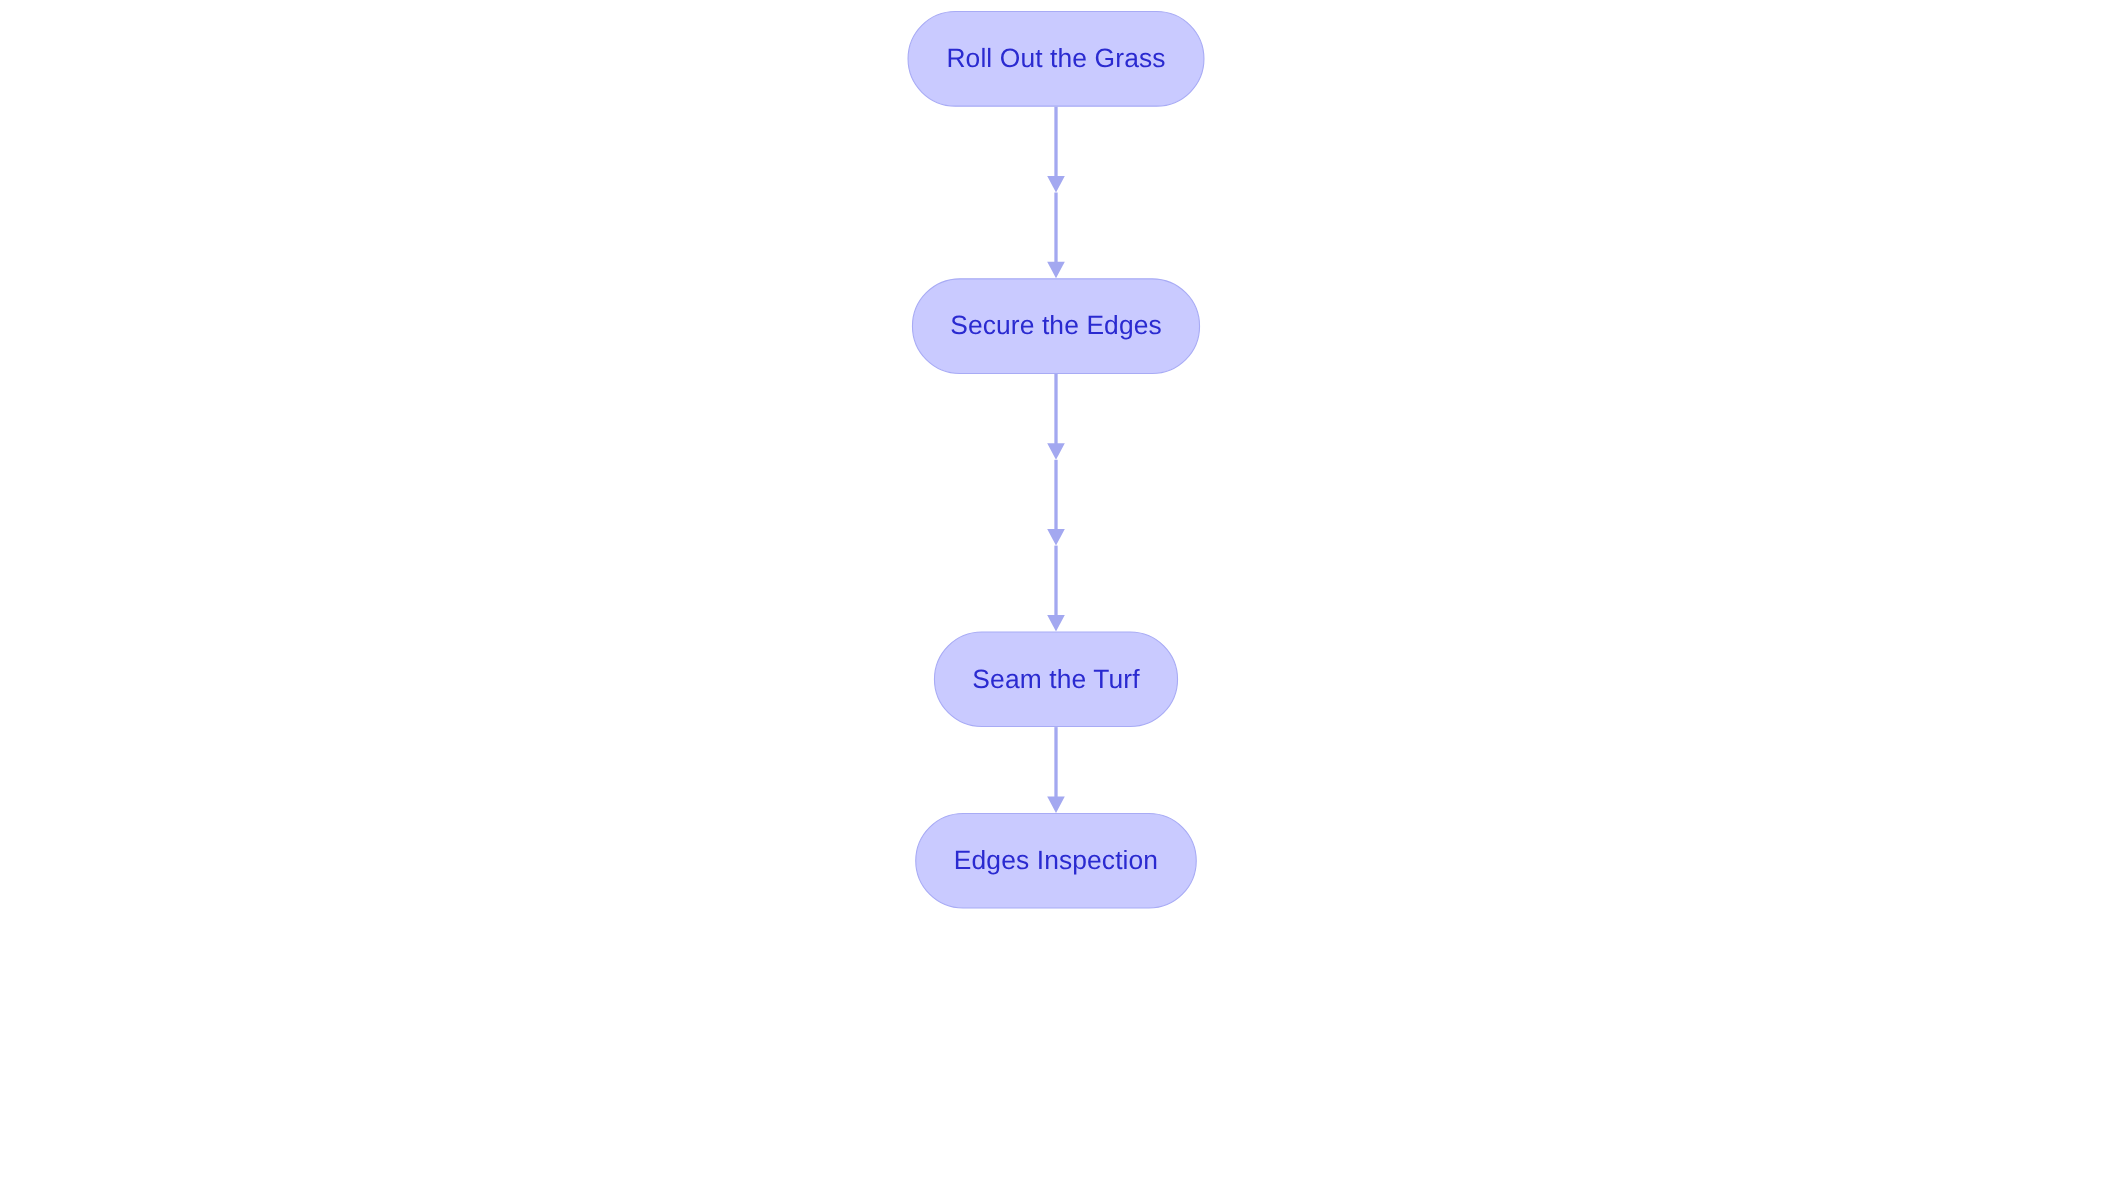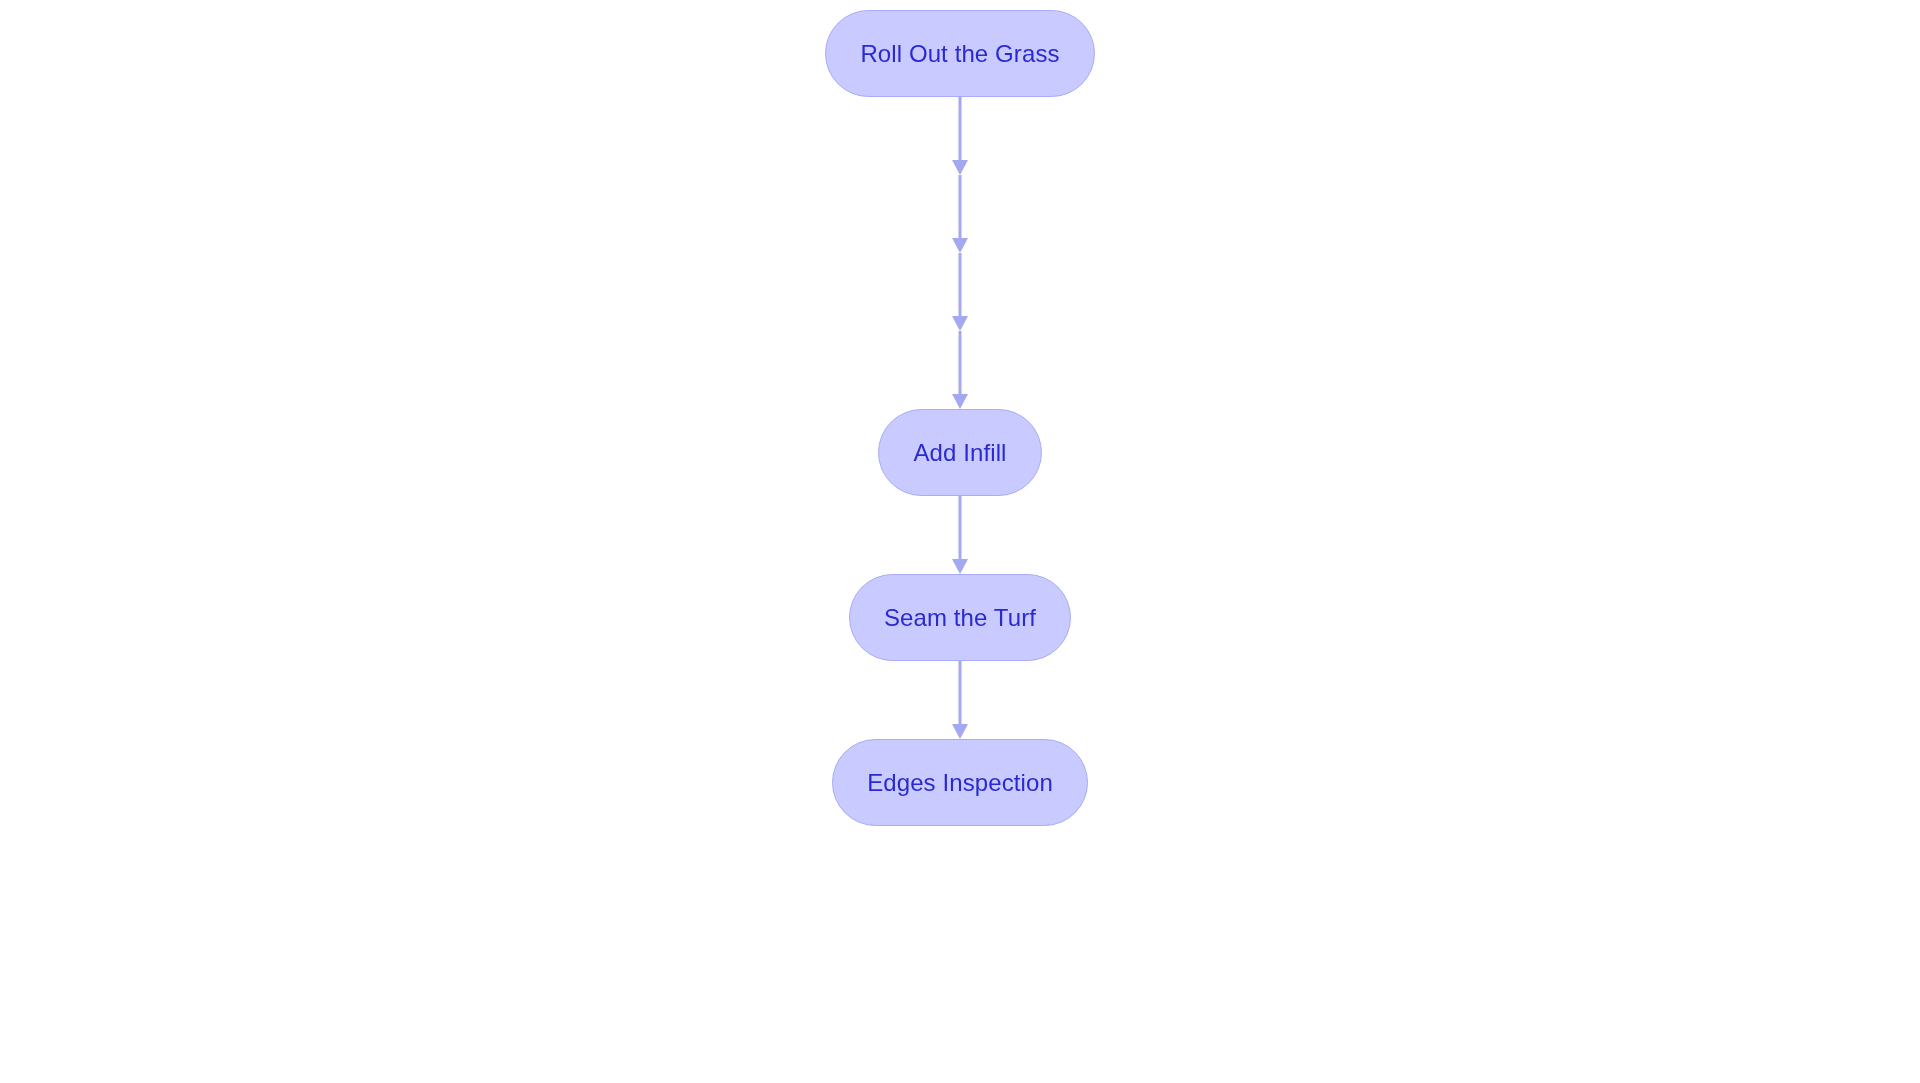--- a/index.html
+++ b/index.html
@@ -105,35 +105,35 @@
       <div class="conn-line"></div>
       <div class="conn-arrowhead"></div>
     </div>
 
 
     <div class="flow-connector">
       <div class="conn-line"></div>
       <div class="conn-arrowhead"></div>
     </div>
 
+    <div class="flow-node">
+      <span class="flow-node-label">Secure the Edges</span>
+    </div>
 
     <div class="flow-connector">
       <div class="conn-line"></div>
       <div class="conn-arrowhead"></div>
     </div>
 
 
     <div class="flow-connector">
       <div class="conn-line"></div>
       <div class="conn-arrowhead"></div>
     </div>
 
-    <div class="flow-node">
-      <span class="flow-node-label">Add Infill</span>
-    </div>
 
     <div class="flow-connector">
       <div class="conn-line"></div>
       <div class="conn-arrowhead"></div>
     </div>
 
     <div class="flow-node">
       <span class="flow-node-label">Seam the Turf</span>
     </div>
 

